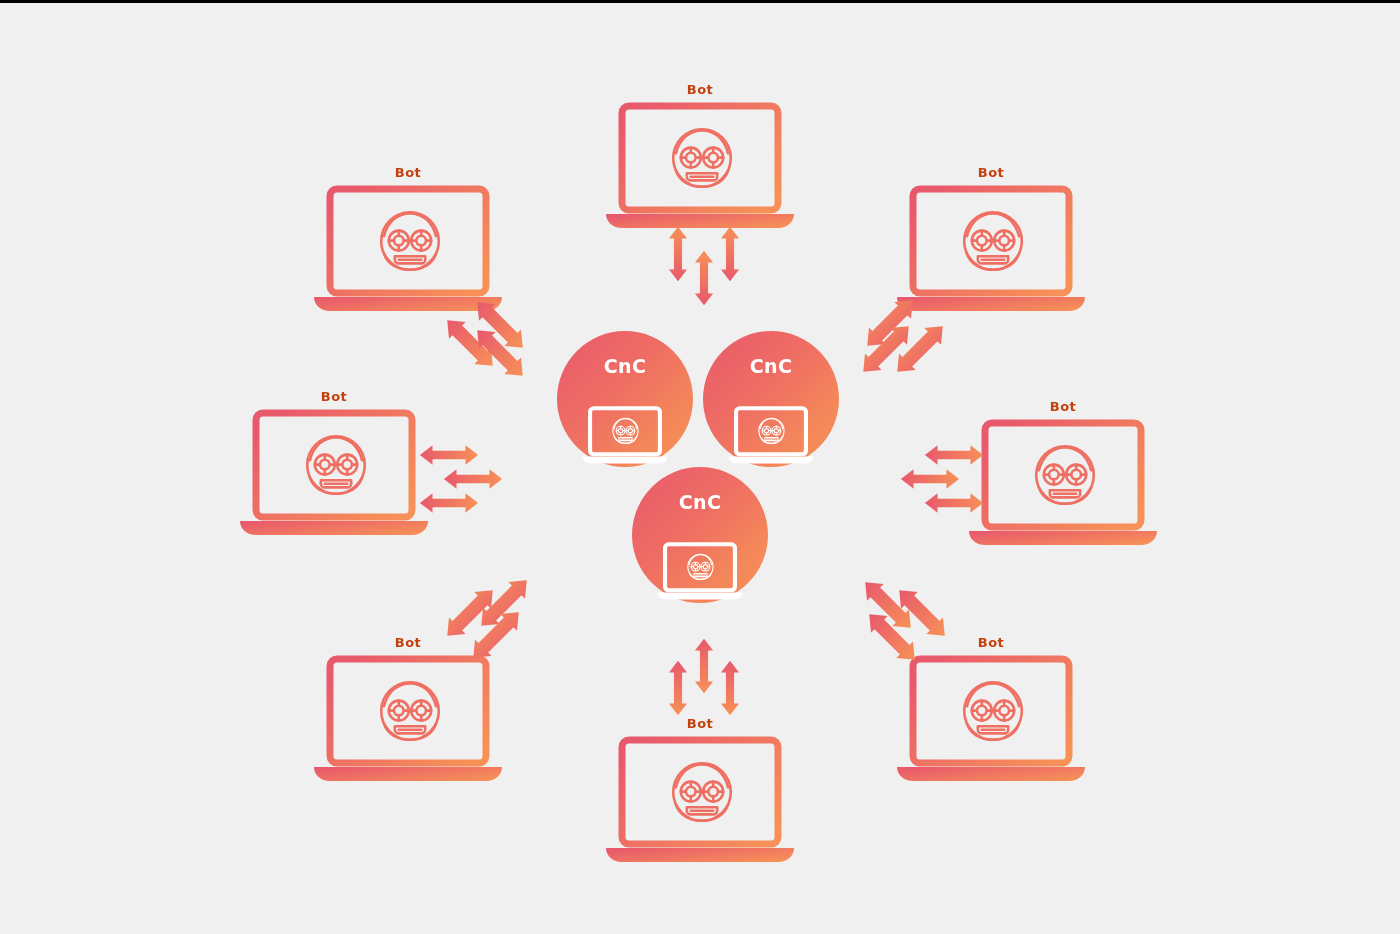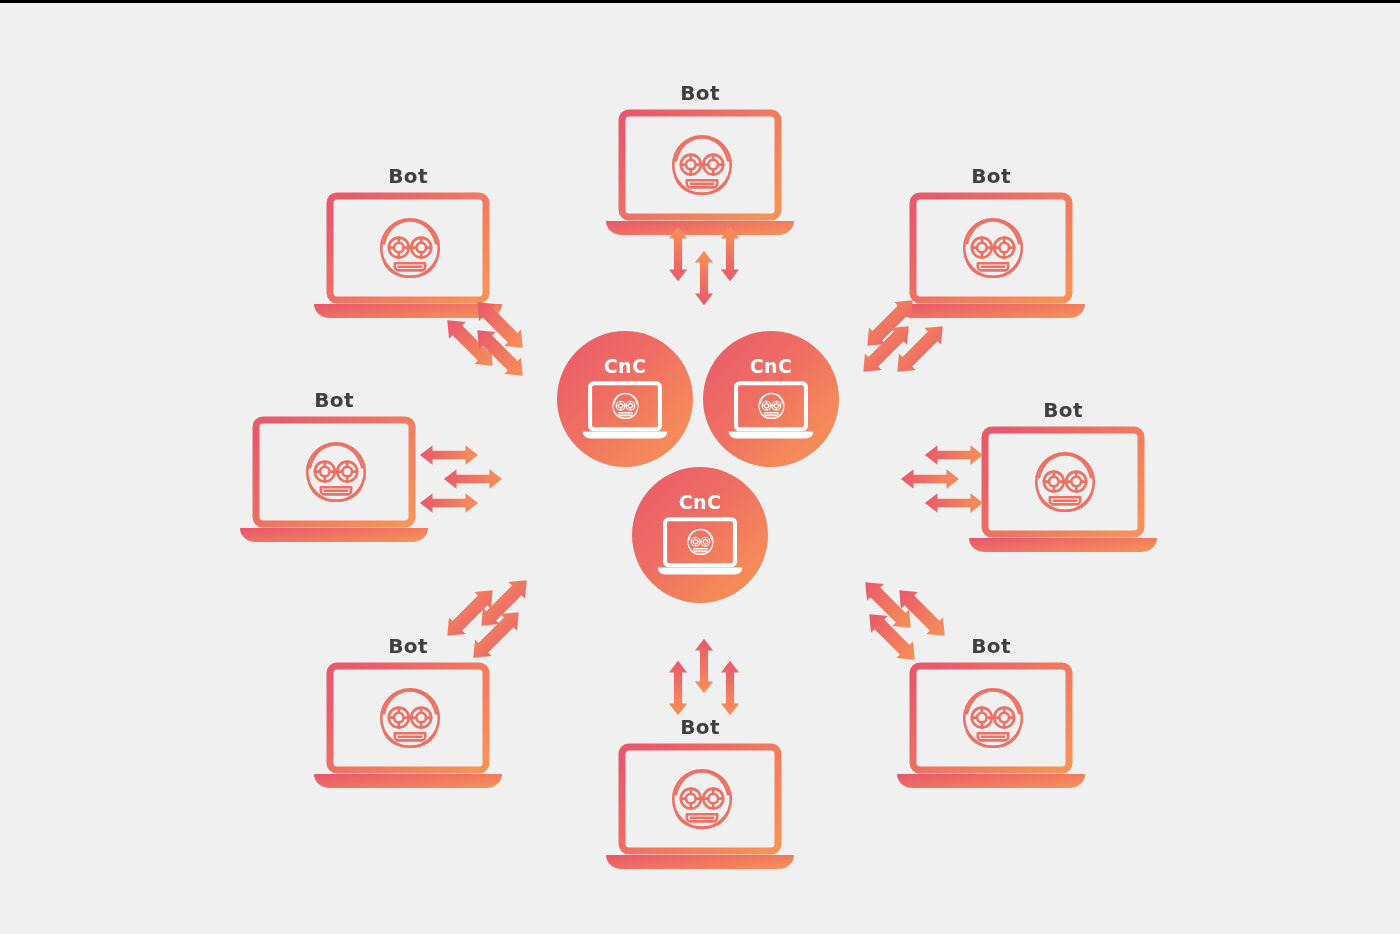--- a/index.html
+++ b/index.html
@@ -22,23 +22,23 @@
   .node {
     position: absolute;
   }
 
   
   .bot-node {
     width: 200px;
   }
   .bot-label {
     text-align: center;
-    font-size: 20px;
+    font-size: 13px;
     font-weight: bold;
-    color: #404040;
+    color: #c2410c;
     letter-spacing: 0.4px;
     margin-bottom: 6px;
     line-height: 1;
   }
   .laptop-wrap {
     position: relative;
     width: 100%;
   }
   .laptop-svg {
     display: block;
@@ -48,21 +48,21 @@
 
   
   .cnc-node {
     width: 136px;
     height: 136px;
     border-radius: 50%;
     background: linear-gradient(135deg, #e8596c 0%, #ef6f63 45%, #f4875a 75%, #f79157 100%);
     display: flex;
     flex-direction: column;
     align-items: center;
-    justify-content: flex-start;
+    justify-content: space-between;
     box-sizing: border-box;
     padding-top: 26px;
   }
   .cnc-label {
     font-size: 19px;
     font-weight: bold;
     color: #ffffff;
     line-height: 1;
     letter-spacing: 0.4px;
     margin-bottom: 5px;

